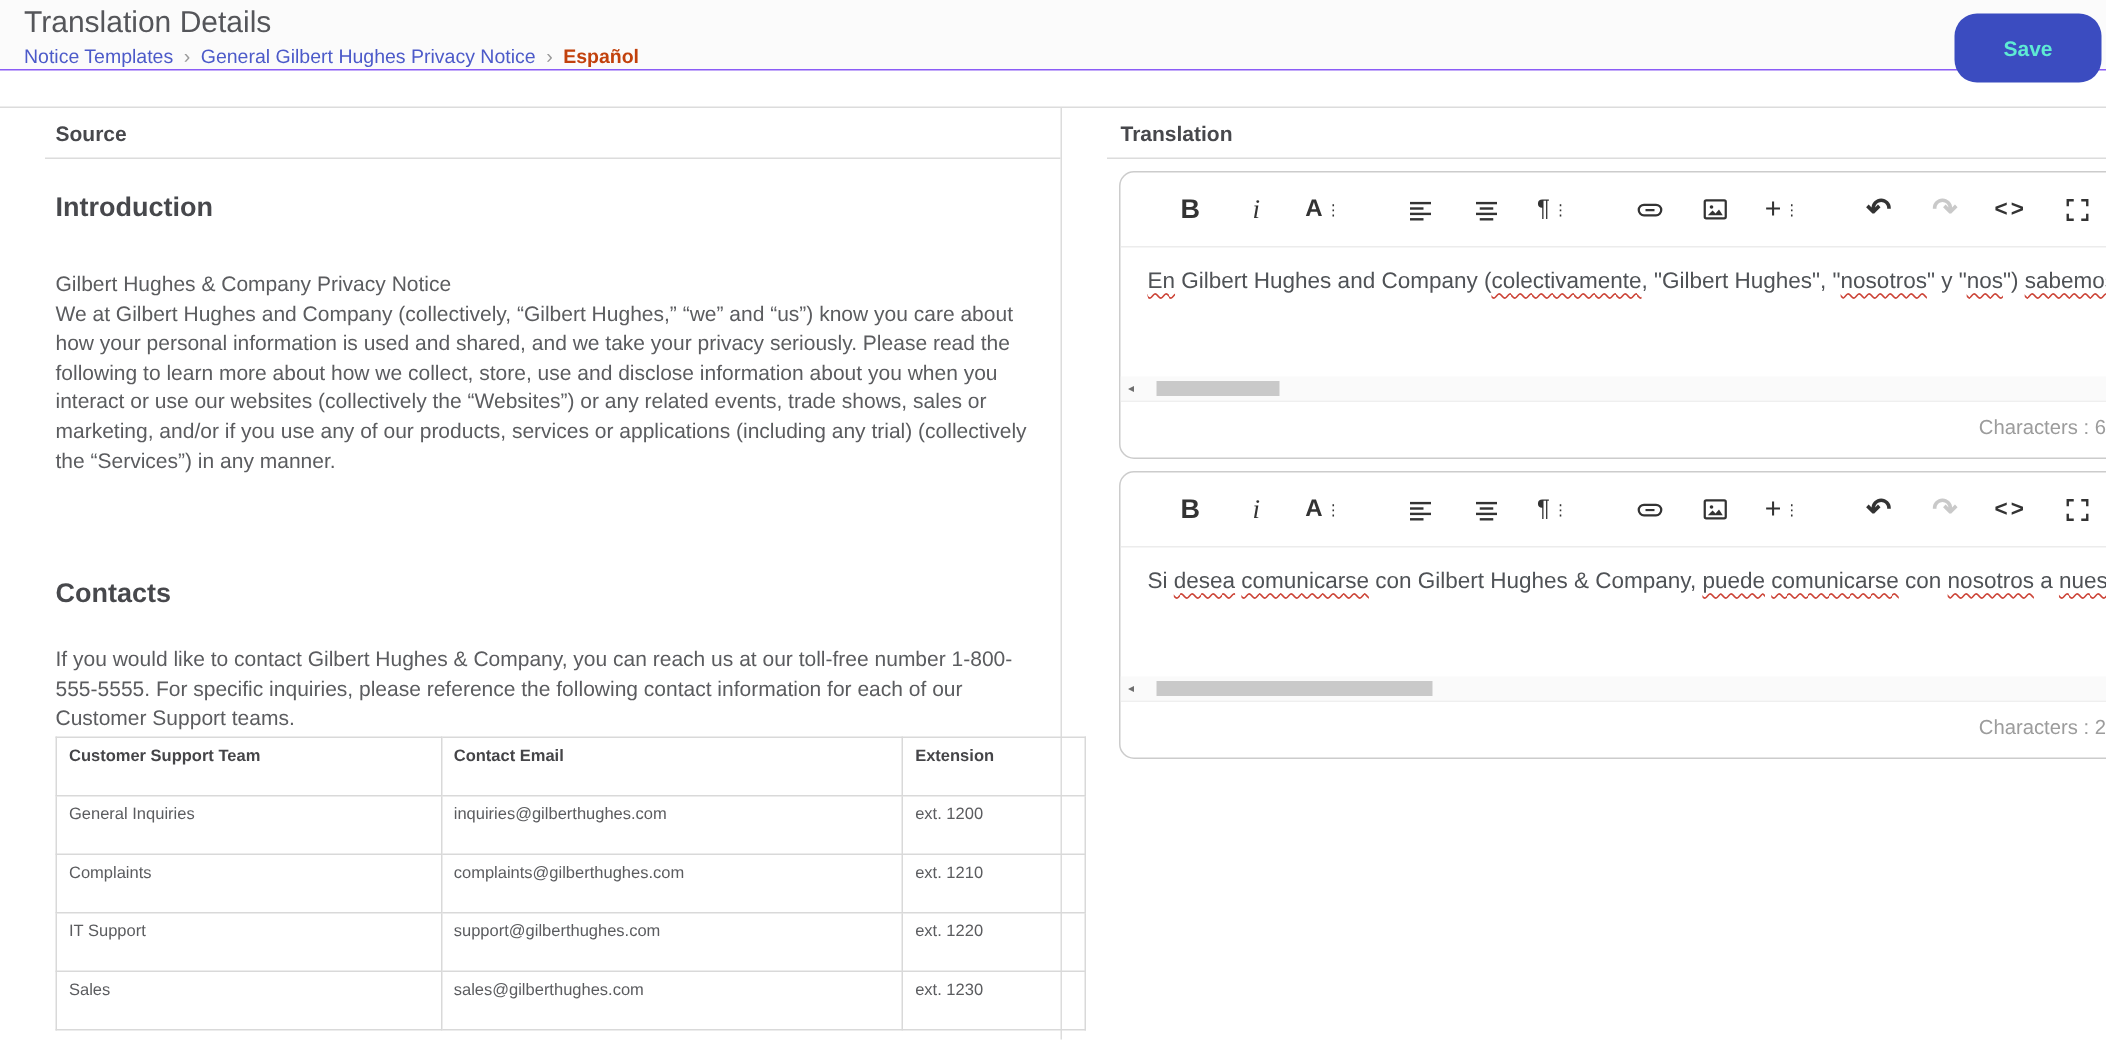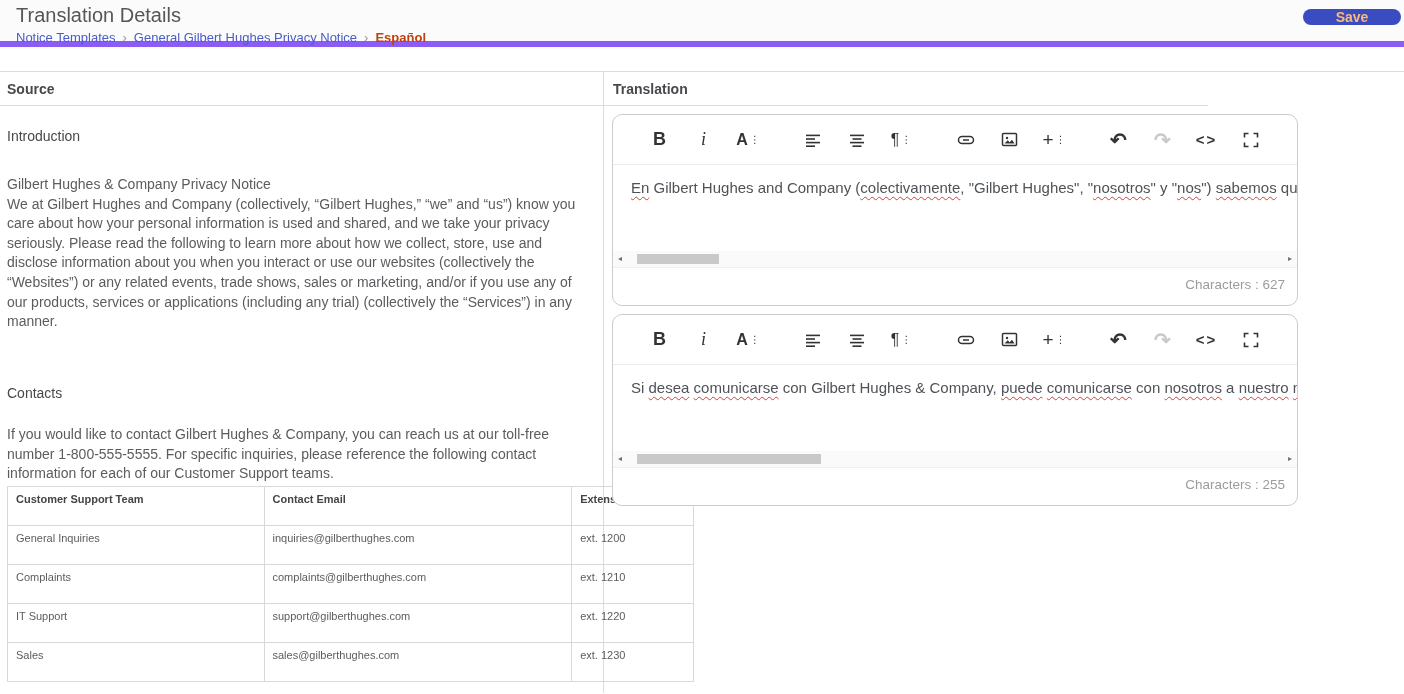--- a/index.html
+++ b/index.html
@@ -1,42 +1,42 @@
 <!DOCTYPE html>
 <html><head>
 <meta charset="utf-8">
 <style>
   * { box-sizing: border-box; margin: 0; padding: 0; }
   html, body { width: 1404px; height: 694px; overflow: hidden; background: #fff;
     font-family: "Liberation Sans", sans-serif; color: #5b5c5f; }
 
   
-  .header { height: 47px; background: #fbfbfb; border-bottom: 6px solid #8b5cf6;
+  .header { height: 47px; background: #fbfbfb; border-bottom: 1px solid #8b5cf6;
     position: relative; padding: 4px 0 12px 16px; }
   .page-title { font-size: 20px; color: #55565a; font-weight: 400; }
   .breadcrumb { font-size: 13px; margin-top: 3px; }
   .breadcrumb a { color: #4c5ac9; text-decoration: none; cursor: pointer; }
   .breadcrumb .sep { color: #9a9a9a; padding: 0 7px; font-size: 13px; }
   .breadcrumb .current { color: #c2410c; font-weight: bold; }
-  .save-btn { position: absolute; right: 3px; top: 9px; width: 98px; height: 16px;
-    border: none; border-radius: 15px; background: #3b4cc0; color: #fdba74;
+  .save-btn { position: absolute; right: 3px; top: 9px; width: 98px; height: 46px;
+    border: none; border-radius: 15px; background: #3b4cc0; color: #5eead4;
     font-size: 14px; font-weight: bold; font-family: "Liberation Sans", sans-serif; cursor: pointer; }
 
   
   .columns { display: flex; margin-top: 24px; border-top: 1px solid #dcdcdc; height: 622px; }
-  .col { width: 604px; }
+  .col { width: 708px; padding-left: 30px; }
   .col-left { border-right: 1px solid #dcdcdc; }
   .col-heading { height: 34px; border-bottom: 1px solid #dcdcdc; font-size: 14px;
     font-weight: bold; color: #47484c; display: flex; align-items: center; padding-left: 7px; }
   .col-right .col-heading { padding-left: 9px; }
 
   
   .sec { padding: 22px 8px 0 7px; }
   .sec1 { height: 257px; }
-  .sec-title { font-size: 14px; font-weight: normal; color: #47484c; }
+  .sec-title { font-size: 18px; font-weight: bold; color: #47484c; }
   .sec p { font-size: 14px; line-height: 19.6px; color: #5b5c5f; }
   .sec1 .line1 { margin-top: 31px; }
   .sec2 .pbody { margin-top: 24px; }
   table.contacts { border-collapse: collapse; margin-top: 2px; width: 687px; font-size: 11px; }
   table.contacts th, table.contacts td { border: 1px solid #d9d9d9; text-align: left;
     vertical-align: top; padding: 6px 8px; height: 39px; }
   table.contacts th { font-weight: bold; color: #454548; }
   table.contacts td { color: #5b5c5f; }
   .cw1 { width: 257px; } .cw2 { width: 308px; } .cw3 { width: 122px; }
 

